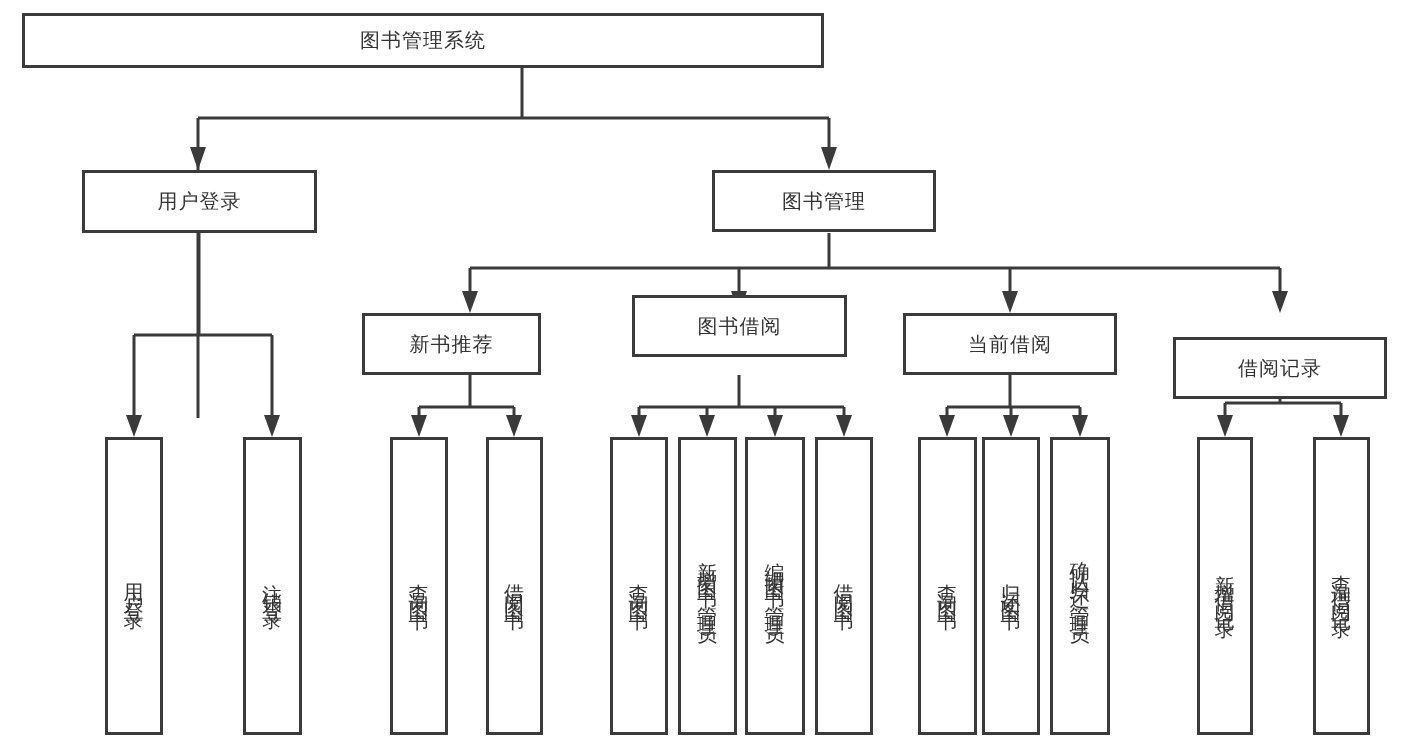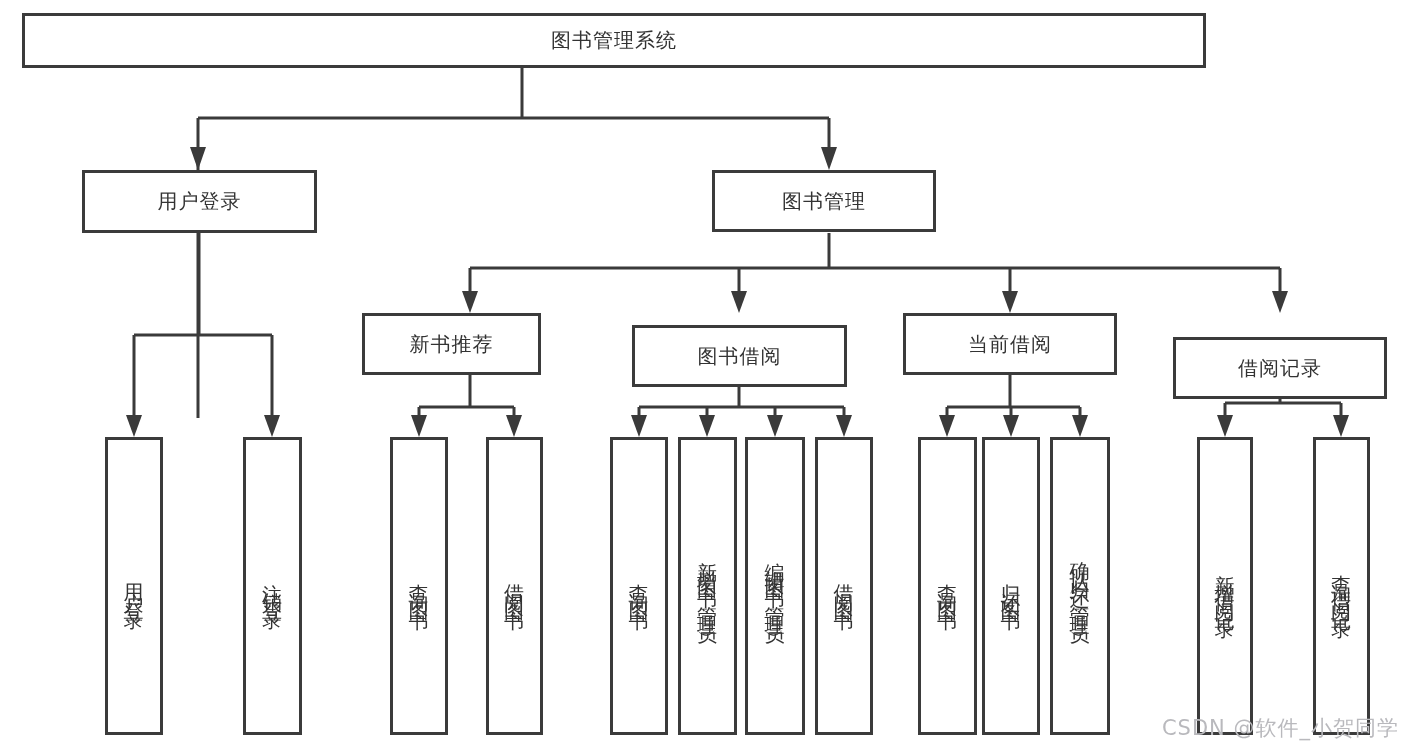--- a/index.html
+++ b/index.html
@@ -93,35 +93,35 @@
       <polygon points="767,415 783,415 775,437"></polygon>
       <polygon points="836,415 852,415 844,437"></polygon>
       <polygon points="939,415 955,415 947,437"></polygon>
       <polygon points="1003,415 1019,415 1011,437"></polygon>
       <polygon points="1072,415 1088,415 1080,437"></polygon>
       <polygon points="1217,415 1233,415 1225,437"></polygon>
       <polygon points="1333,415 1349,415 1341,437"></polygon>
     </g>
   </svg>
 
-  <div class="box h" style="left:22px; top:13px; width:1184px; height:55px;">
+  <div class="box h" style="left:22px; top:13px; width:802px; height:55px;">
     <span>图书管理系统</span>
   </div>
 
   <div class="box h" style="left:82px; top:170px; width:235px; height:63px;">
     <span>用户登录</span>
   </div>
   <div class="box h" style="left:712px; top:170px; width:224px; height:62px;">
     <span>图书管理</span>
   </div>
 
   <div class="box h" style="left:362px; top:313px; width:179px; height:62px;">
     <span>新书推荐</span>
   </div>
-  <div class="box h" style="left:632px; top:325px; width:215px; height:62px;">
+  <div class="box h" style="left:632px; top:295px; width:215px; height:62px;">
     <span>图书借阅</span>
   </div>
   <div class="box h" style="left:903px; top:313px; width:214px; height:62px;">
     <span>当前借阅</span>
   </div>
   <div class="box h" style="left:1173px; top:313px; width:214px; height:62px;margin-top:24px;">
     <span>借阅记录</span>
   </div>
 
   <div class="box v" style="left:105px; top:437px; width:58px; height:298px;">
@@ -161,15 +161,14 @@
     <span>确认归还（管理员）</span>
   </div>
 
   <div class="box v" style="left:1197px; top:437px; width:56px; height:298px;">
     <span>新增借阅记录</span>
   </div>
   <div class="box v" style="left:1313px; top:437px; width:57px; height:298px;">
     <span>查询借阅记录</span>
   </div>
 
-  <div class="watermark">CSDN @软件_小贺同学</div>
 
 </div>
 
 </body></html>

